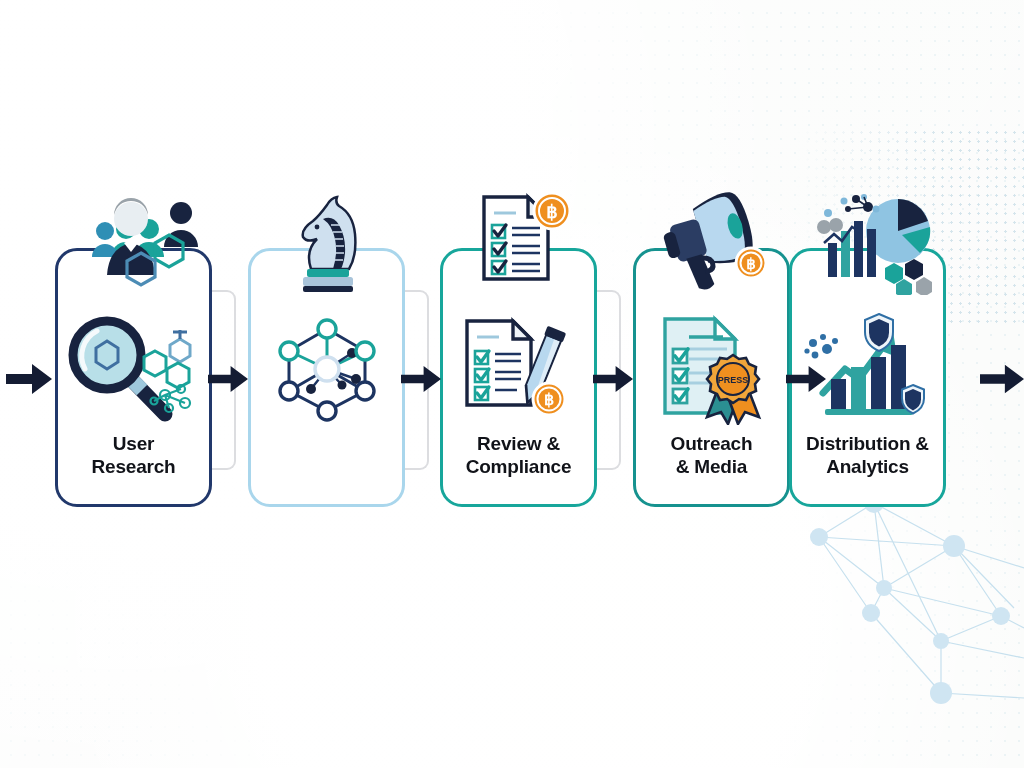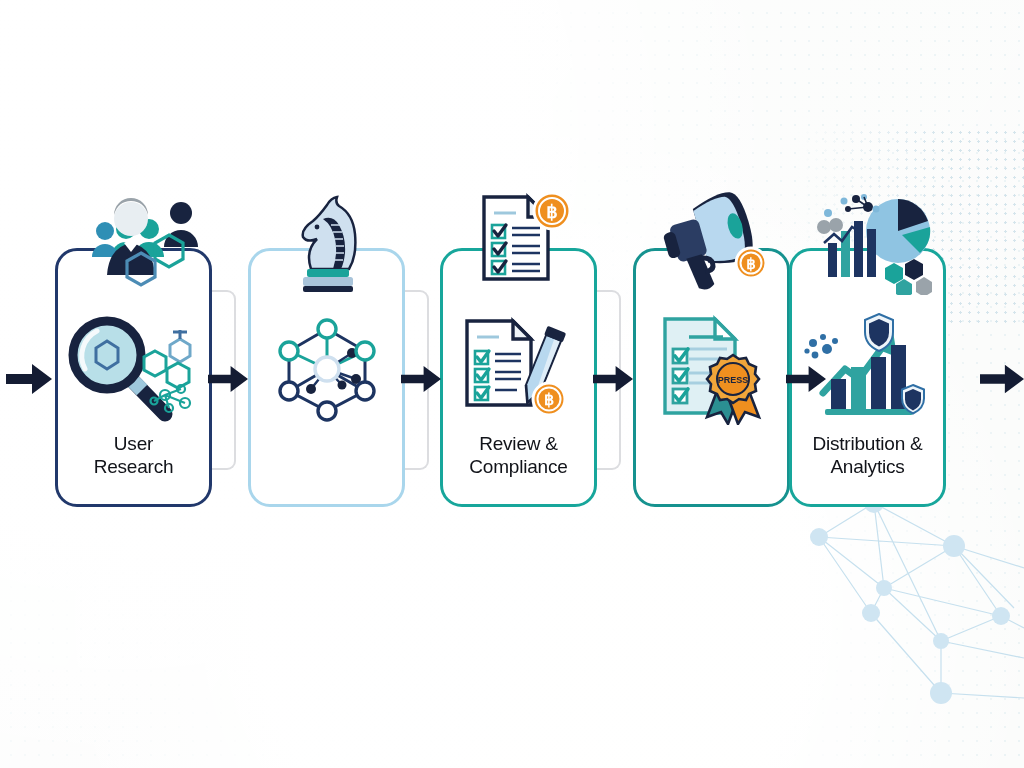--- a/index.html
+++ b/index.html
@@ -39,21 +39,21 @@
 
   .card{
     position:absolute;top:248px;width:157px;height:259px;
     border:3px solid #21386b;border-radius:22px;
     background:#ffffff;
     box-sizing:border-box;
   }
   .card-title{
     position:absolute;left:0;right:0;bottom:26px;
     text-align:center;
-    font-size:19px;line-height:23px;font-weight:normal;
+    font-size:19px;line-height:23px;font-weight:bold;
     color:#111319;
     letter-spacing:-.2px;
     white-space:pre-line;
     margin-top:37px;
   }
   .art-top{position:absolute;left:50%;transform:translateX(-50%);top:-60px;}
   .art-mid{position:absolute;left:50%;transform:translateX(-50%);top:62px;}
 
   
   .bracket{
@@ -282,20 +282,22 @@
           <path d="M24 83 l4 5 l9 -12"></path>
       </g>
       <path d="M66 78 l-10 26 l14 -5 l7 12 l10 -27z" fill="#2b8f92" stroke="#18233f" stroke-width="2.6"></path>
       <path d="M98 78 l10 26 l-14 -5 l-7 12 l-10 -27z" fill="#ef8f1f" stroke="#18233f" stroke-width="2.6"></path>
       <g transform="translate(82,66)">
         <path d="M0 -24 L6 -20 L13 -21 L16 -15 L23 -12 L22 -5 L26 0 L22 5 L23 12 L16 15 L13 21 L6 20 L0 24 L-6 20 L-13 21 L-16 15 L-23 12 L-22 5 L-26 0 L-22 -5 L-23 -12 L-16 -15 L-13 -21 L-6 -20 Z" fill="#f0a53a" stroke="#18233f" stroke-width="2.6"></path>
         <circle r="16" fill="#ef8f1f" stroke="#18233f" stroke-width="2"></circle>
         <text x="0" y="4" text-anchor="middle" font-size="9" font-weight="bold" fill="#18233f" font-family="'Liberation Sans',sans-serif">PRESS</text>
       </g>
     </svg>
+    <div class="card-title">Outreach
+&amp; Media</div>
   </div>
 
   <div class="card" style="left:789px;border-color:#17a69b;">
     <svg class="art-top" width="140" height="104" viewBox="0 0 140 104">
 
       <circle cx="100" cy="40" r="32" fill="#8fc4e2"></circle>
       <path d="M100 40 L100 8 A32 32 0 0 1 130 30 Z" fill="#18233f"></path>
       <path d="M104 44 L132 36 A30 30 0 0 1 122 62 Z" fill="#1aa39a"></path>
 
       <g>

